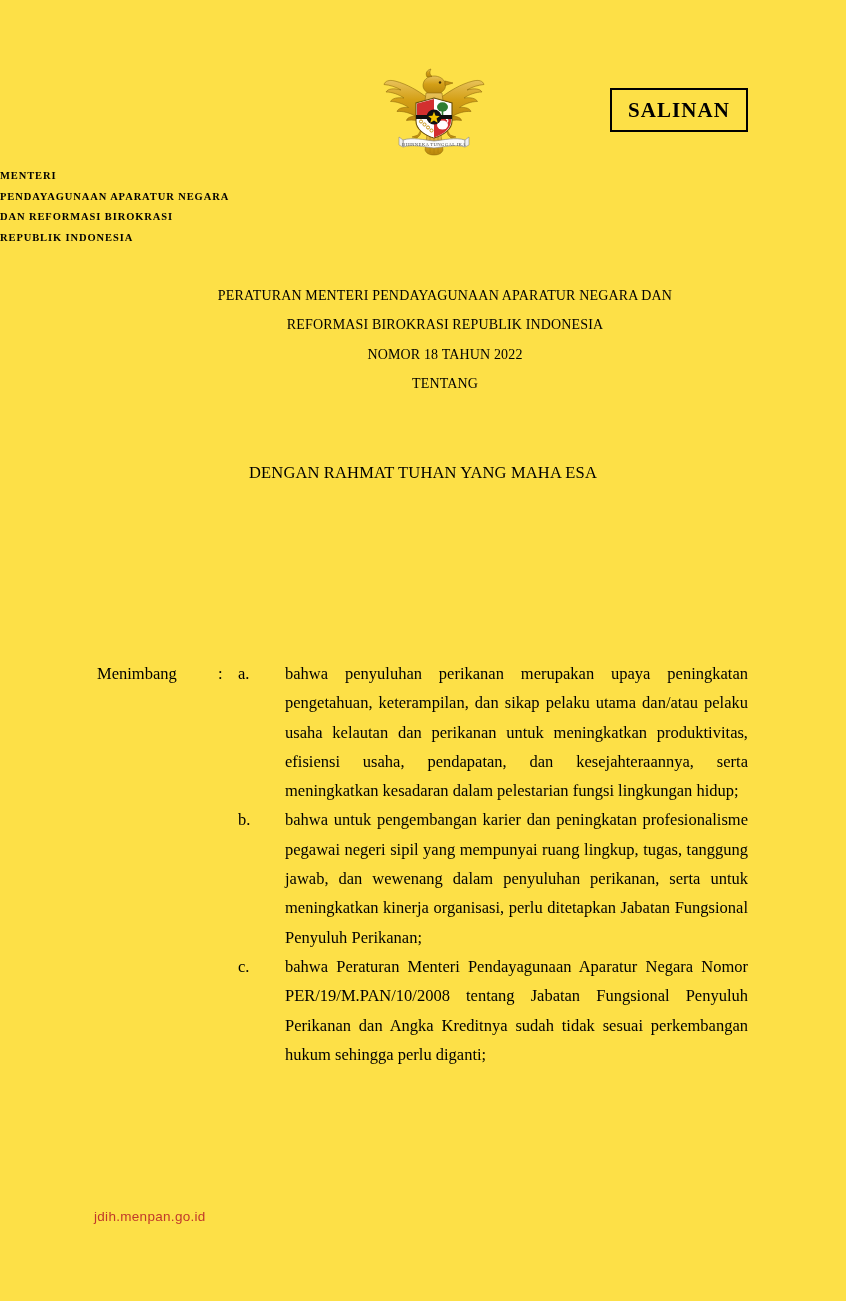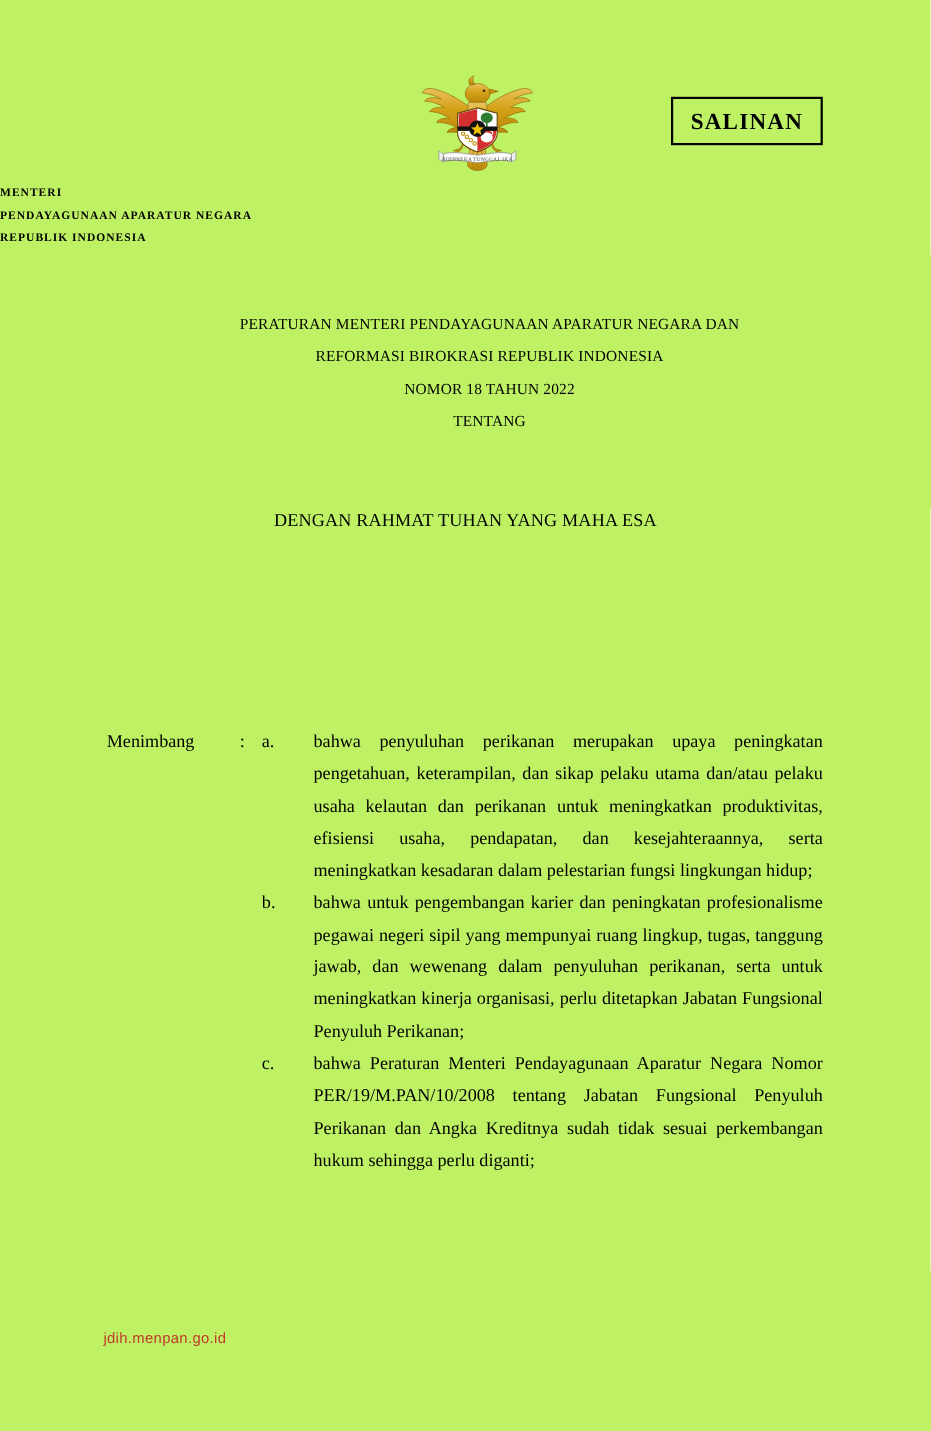--- a/index.html
+++ b/index.html
@@ -10,21 +10,21 @@
   }
   body {
     font-family: "Liberation Serif", "DejaVu Serif", serif;
     color: #000000;
     -webkit-font-smoothing: antialiased;
   }
   .page {
     position: relative;
     width: 846px;
     height: 1301px;
-    background: #bef264;
+    background: #fde047;
     overflow: hidden;
     margin: 0 auto;
   }
 
   
   .salinan-box {
     position: absolute;
     left: 610px;
     top: 88px;
     width: 138px;
@@ -240,20 +240,21 @@
         <path d="M52 156 L44 150 L44 166 L52 170 Z" fill="#efefef" stroke="#8a8a8a" stroke-width="1.2"></path>
         <path d="M176 156 L184 150 L184 166 L176 170 Z" fill="#efefef" stroke="#8a8a8a" stroke-width="1.2"></path>
         <text x="114" y="168" text-anchor="middle" font-family="Liberation Serif, serif" font-size="9.5" letter-spacing="0.6" fill="#4a4a4a">BHINNEKA TUNGGAL IKA</text>
       </g>
     </svg>
   </div>
 
   <div class="letterhead">
     <div class="lh-line">MENTERI</div>
     <div class="lh-line">PENDAYAGUNAAN APARATUR NEGARA</div>
+    <div class="lh-line">DAN REFORMASI BIROKRASI</div>
     <div class="lh-line">REPUBLIK INDONESIA</div>
   </div>
 
   <div class="title-block">
     <div class="t-line">PERATURAN MENTERI PENDAYAGUNAAN APARATUR NEGARA DAN</div>
     <div class="t-line">REFORMASI BIROKRASI REPUBLIK INDONESIA</div>
     <div class="t-line">NOMOR 18 TAHUN 2022</div>
     <div class="t-line">TENTANG</div>
   </div>
 

